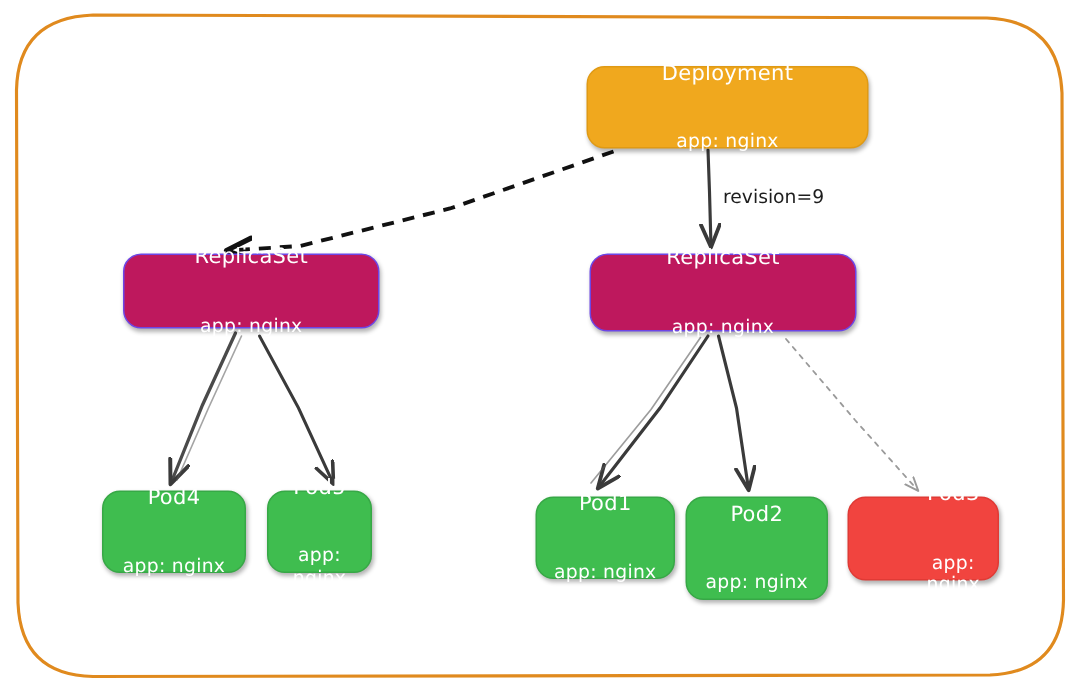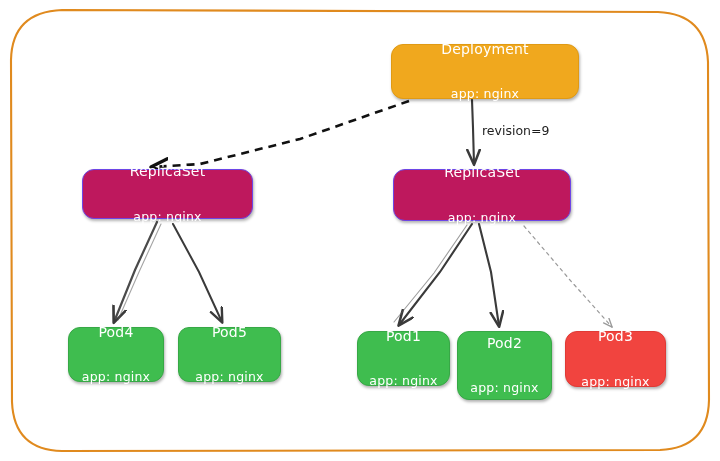--- a/index.html
+++ b/index.html
@@ -118,35 +118,35 @@
   <div class="node replicaset" style="left:393px; top:169px; width:178px; height:52px;">
     <div class="n-title">ReplicaSet</div>
     <div class="n-sub">app: nginx</div>
   </div>
 
   <div class="node pod" style="left:68px; top:327px; width:96px; height:55px;">
     <div class="n-title">Pod4</div>
     <div class="n-sub">app: nginx</div>
   </div>
 
-  <div class="node pod" style="left:178px; top:327px; width:103px; height:55px;border-radius:11px;">
+  <div class="node pod" style="left:178px; top:327px; width:70px; height:55px;">
     <div class="n-title">Pod5</div>
     <div class="n-sub">app: nginx</div>
   </div>
 
   <div class="node pod" style="left:357px; top:331px; width:93px; height:55px;">
     <div class="n-title">Pod1</div>
     <div class="n-sub">app: nginx</div>
   </div>
 
   <div class="node pod" style="left:457px; top:331px; width:95px; height:69px;">
     <div class="n-title">Pod2</div>
     <div class="n-sub">app: nginx</div>
   </div>
 
-  <div class="node pod-dead" style="left:565px; top:331px; width:101px; height:56px;">
+  <div class="node pod-dead" style="left:565px; top:331px; width:101px; height:56px;padding-left:40px;">
     <div class="n-title">Pod3</div>
     <div class="n-sub">app: nginx</div>
   </div>
 
   <div class="edge-label" style="left:482px; top:123px;">revision=9</div>
 
 </div>
 
 </body></html>

